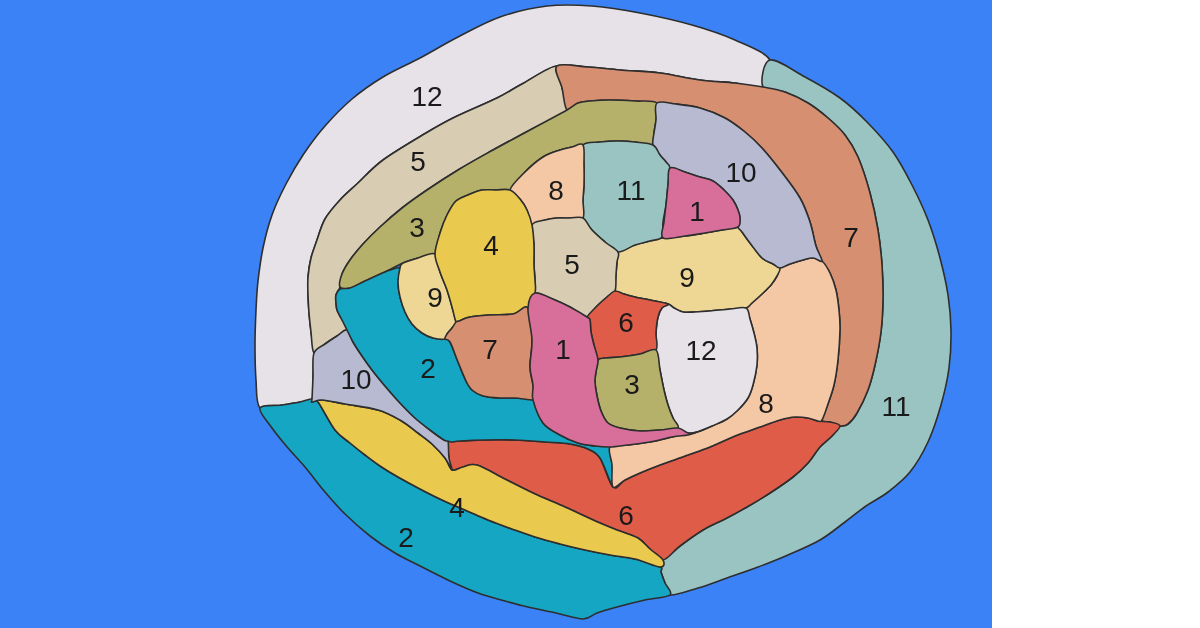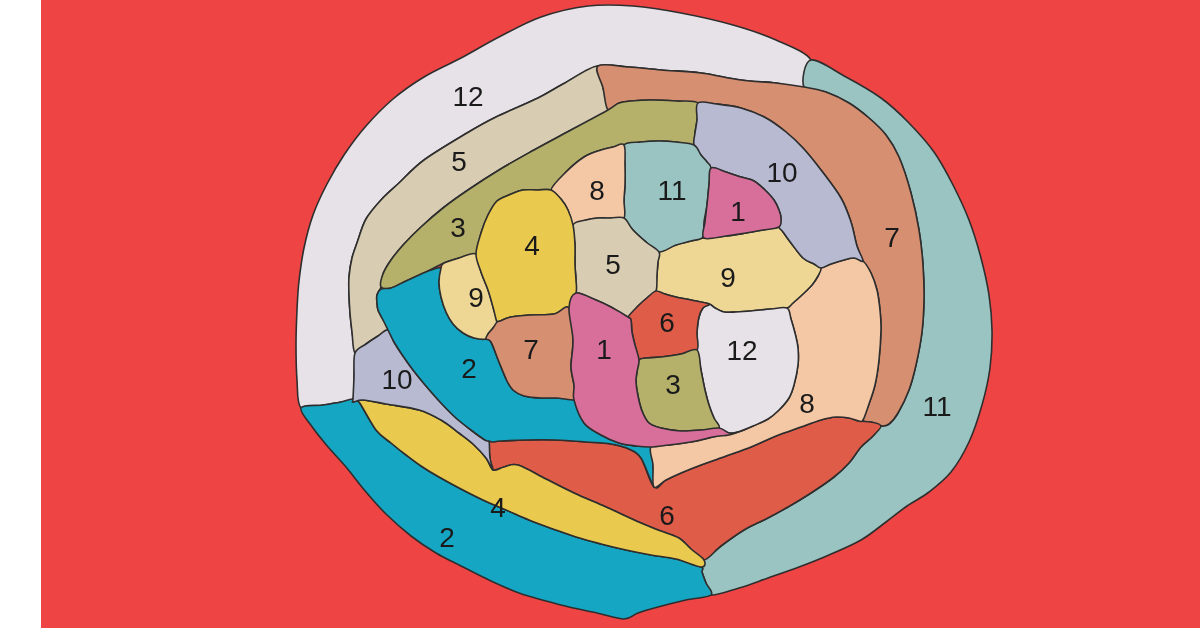--- a/index.html
+++ b/index.html
@@ -1,17 +1,17 @@
 <!DOCTYPE html>
 <html><head>
 <meta charset="utf-8">
 <style>
   html,body{margin:0;padding:0;background:#ffffff;}
-  .stage{position:relative;width:1160px;height:628px;background:#ef4444;overflow:hidden;
-         font-family:"Liberation Sans","DejaVu Sans",sans-serif;margin-left:41px;}
+  .stage{position:relative;width:992px;height:628px;background:#3b82f6;overflow:hidden;
+         font-family:"Liberation Sans","DejaVu Sans",sans-serif;}
   svg{display:block;}
   .rlabel{font-family:"Liberation Sans","DejaVu Sans",sans-serif;
           font-size:28px;font-weight:400;
           text-anchor:middle;dominant-baseline:central;
           pointer-events:none;}
   path.region{stroke-width:1.6;stroke-linejoin:round;}
 </style>
 </head>
 <body>
 

